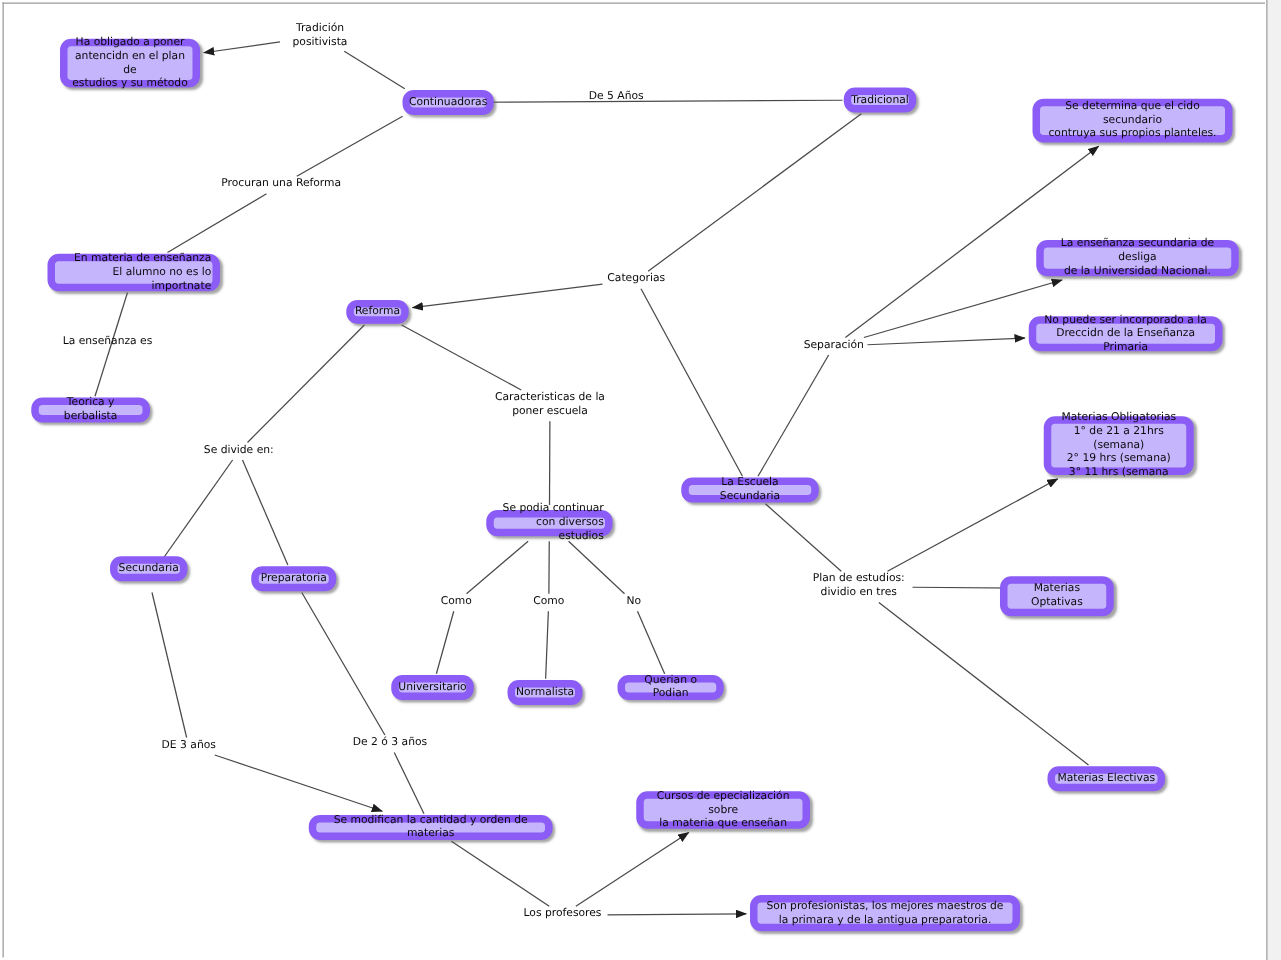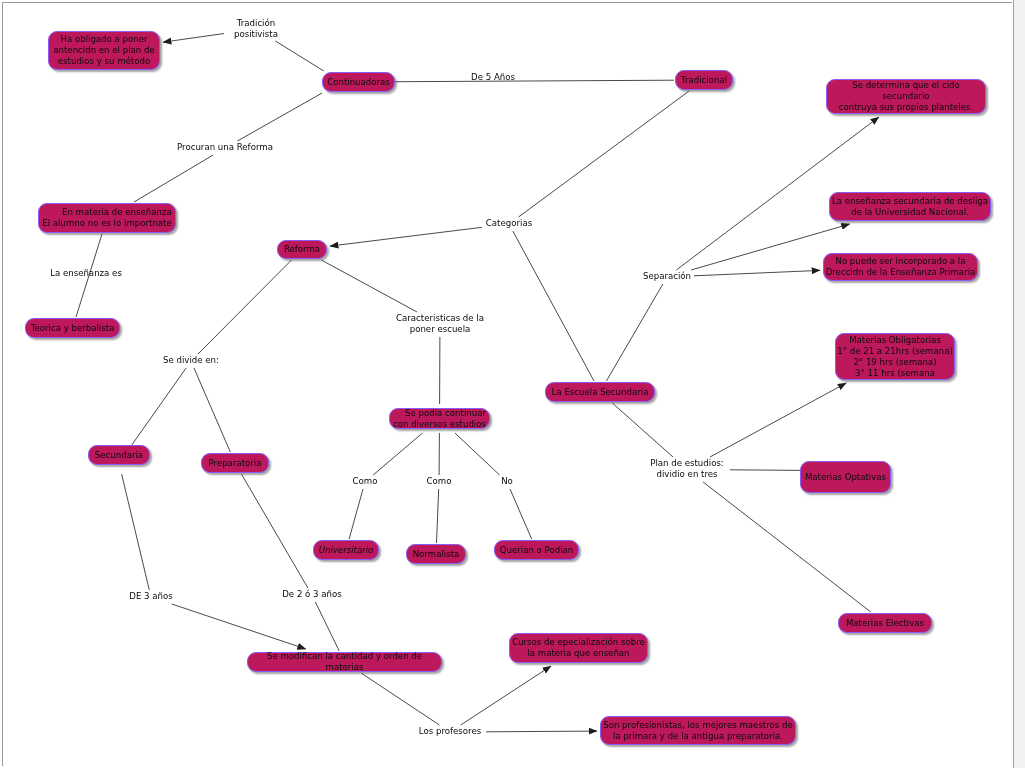--- a/index.html
+++ b/index.html
@@ -50,22 +50,22 @@
   #edges {
     position: absolute;
     left: 0; top: 0;
     width: 1025px;
     height: 768px;
     pointer-events: none;
   }
   .node {
     position: absolute;
     box-sizing: border-box;
-    background: #be185d;
-    border: 1px solid #8b5cf6;
+    background: #c4b5fd;
+    border: 6px solid #8b5cf6;
     border-radius: 9px;
     color: #0a0a0a;
     font-size: 8.6px;
     line-height: 1.28;
     text-align: center;
     display: flex;
     align-items: center;
     justify-content: center;
     padding: 2px 1px;
     box-shadow: 2px 2px 2px rgba(90,90,90,0.55);
@@ -150,28 +150,28 @@
       <div class="node" style="left: 835px; top: 333px; width: 120px; height: 47px;">Materias Obligatorias
 1° de 21 a 21hrs (semana)
 2° 19 hrs (semana)
 3° 11 hrs (semana</div>
       <div class="node" style="left: 545px; top: 382px; width: 110px; height: 20px;">La Escuela Secundaria</div>
       <div class="node" style="left: 389px; top: 408px; width: 101px; height: 21px; text-align: right;">Se podia continuar
 con diversos estudios</div>
       <div class="node" style="left: 88px; top: 445px; width: 62px; height: 20px;">Secundaria</div>
       <div class="node" style="left: 201px; top: 453px; width: 68px; height: 20px;">Preparatoria</div>
       <div class="node" style="left: 800px; top: 461px; width: 91px; height: 32px;">Materias Optativas</div>
-      <div class="node" style="left: 313px; top: 540px; width: 66px; height: 20px; font-style: italic;">Universitario</div>
+      <div class="node" style="left: 313px; top: 540px; width: 66px; height: 20px;">Universitario</div>
       <div class="node" style="left: 406px; top: 544px; width: 60px; height: 20px;">Normalista</div>
       <div class="node" style="left: 494px; top: 540px; width: 85px; height: 20px;">Querian o Podian</div>
       <div class="node" style="left: 838px; top: 613px; width: 94px; height: 20px;">Materias Electivas</div>
       <div class="node" style="left: 509px; top: 633px; width: 139px; height: 30px;">Cursos de epecialización sobre
 la materia que enseñan</div>
       <div class="node" style="left: 247px; top: 652px; width: 195px; height: 20px;">Se modifican la cantidad y orden de materias</div>
-      <div class="node" style="left: 600px; top: 716px; width: 196px; height: 29px;">Son profesionistas, los mejores maestros de
+      <div class="node" style="left: 600px; top: 716px; width: 216px; height: 29px;">Son profesionistas, los mejores maestros de
 la primara y de la antigua preparatoria.</div>
     </div>
   <div id="labels-layer">
       <div class="linklabel" style="left: 225px; top: 18px; width: 62px;">Tradición
 positivista</div>
       <div class="linklabel" style="left: 468px; top: 72px; width: 50px;">De 5 Años</div>
       <div class="linklabel" style="left: 175px; top: 142px; width: 100px;">Procuran una Reforma</div>
       <div class="linklabel" style="left: 483px; top: 218px; width: 52px;">Categorias</div>
       <div class="linklabel" style="left: 641px; top: 271px; width: 52px;">Separación</div>
       <div class="linklabel" style="left: 46px; top: 268px; width: 80px;">La  enseñanza es</div>

